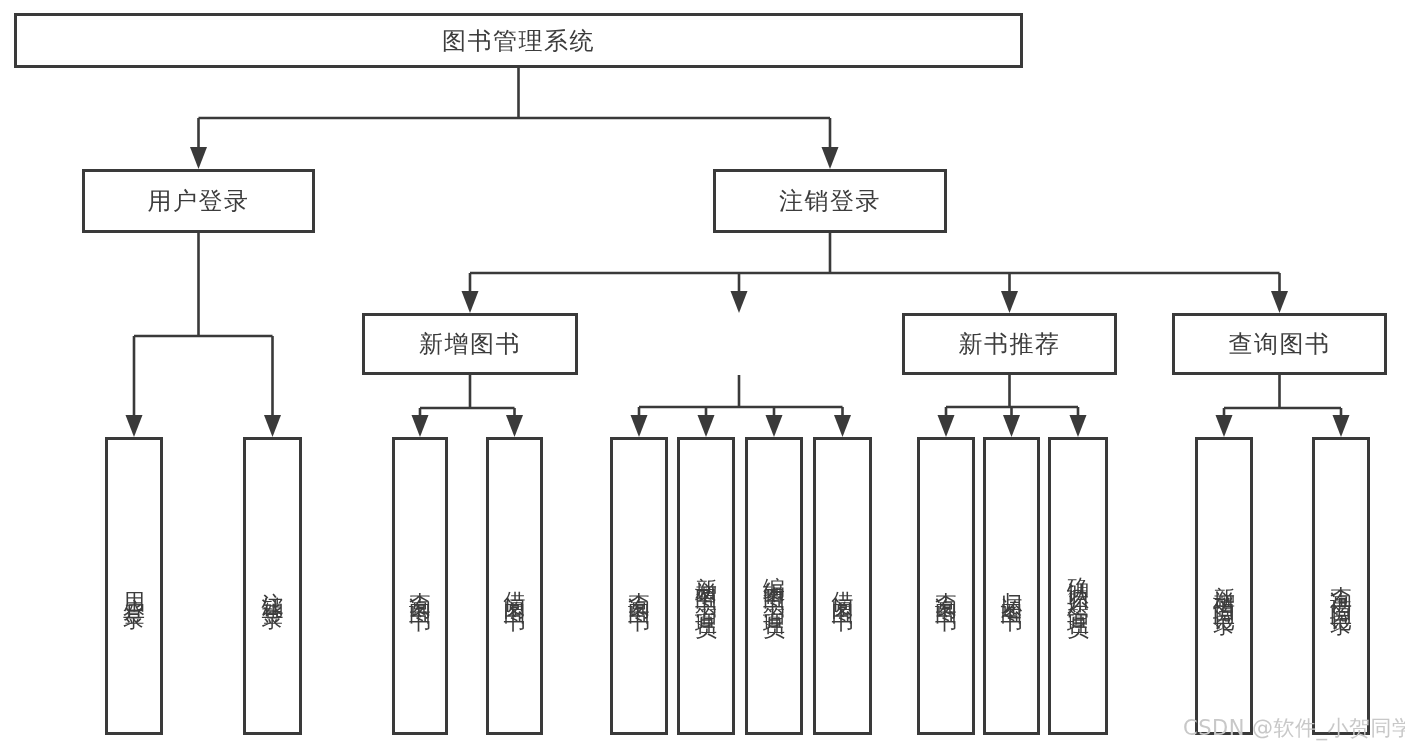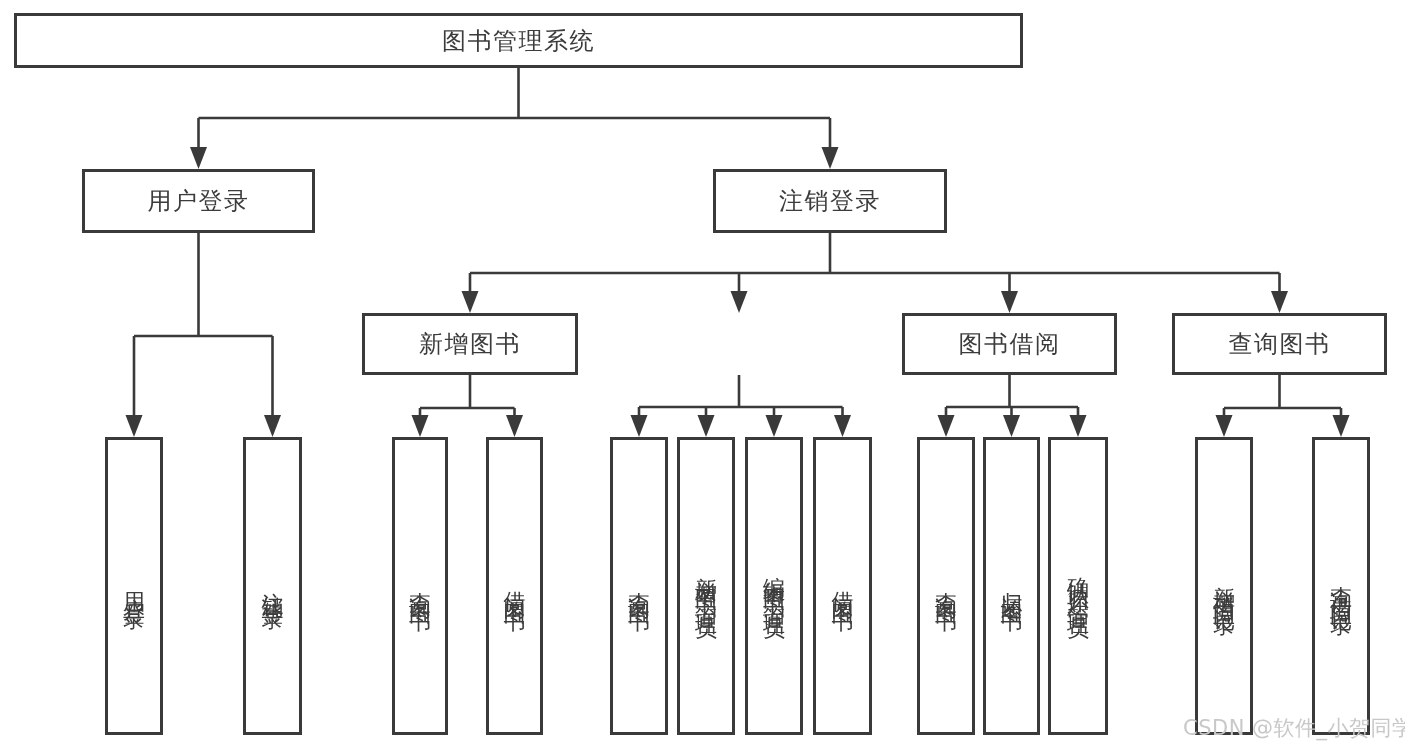--- a/index.html
+++ b/index.html
@@ -95,21 +95,21 @@
       <path class="head" d="M1332.5 415 L1349.5 415 L1341 437 Z"></path>
     </g>
   </svg>
 
   <div class="node h root" style="left:14px;top:13px;width:1009px;height:55px;">图书管理系统</div>
 
   <div class="node h" style="left:82px;top:169px;width:233px;height:64px;">用户登录</div>
   <div class="node h" style="left:713px;top:169px;width:234px;height:64px;">注销登录</div>
 
   <div class="node h" style="left:362px;top:313px;width:216px;height:62px;">新增图书</div>
-  <div class="node h" style="left:902px;top:313px;width:215px;height:62px;">图书借阅</div>
+  <div class="node h" style="left:902px;top:313px;width:215px;height:62px;">新书推荐</div>
   <div class="node h" style="left:1172px;top:313px;width:215px;height:62px;">查询图书</div>
 
   <div class="node v" style="left:105px;top:437px;width:58px;height:298px;">
     <span class="vtext">用户登录</span>
   </div>
   <div class="node v" style="left:243px;top:437px;width:59px;height:298px;">
     <span class="vtext">注销登录</span>
   </div>
 
   <div class="node v" style="left:392px;top:437px;width:56px;height:298px;">

